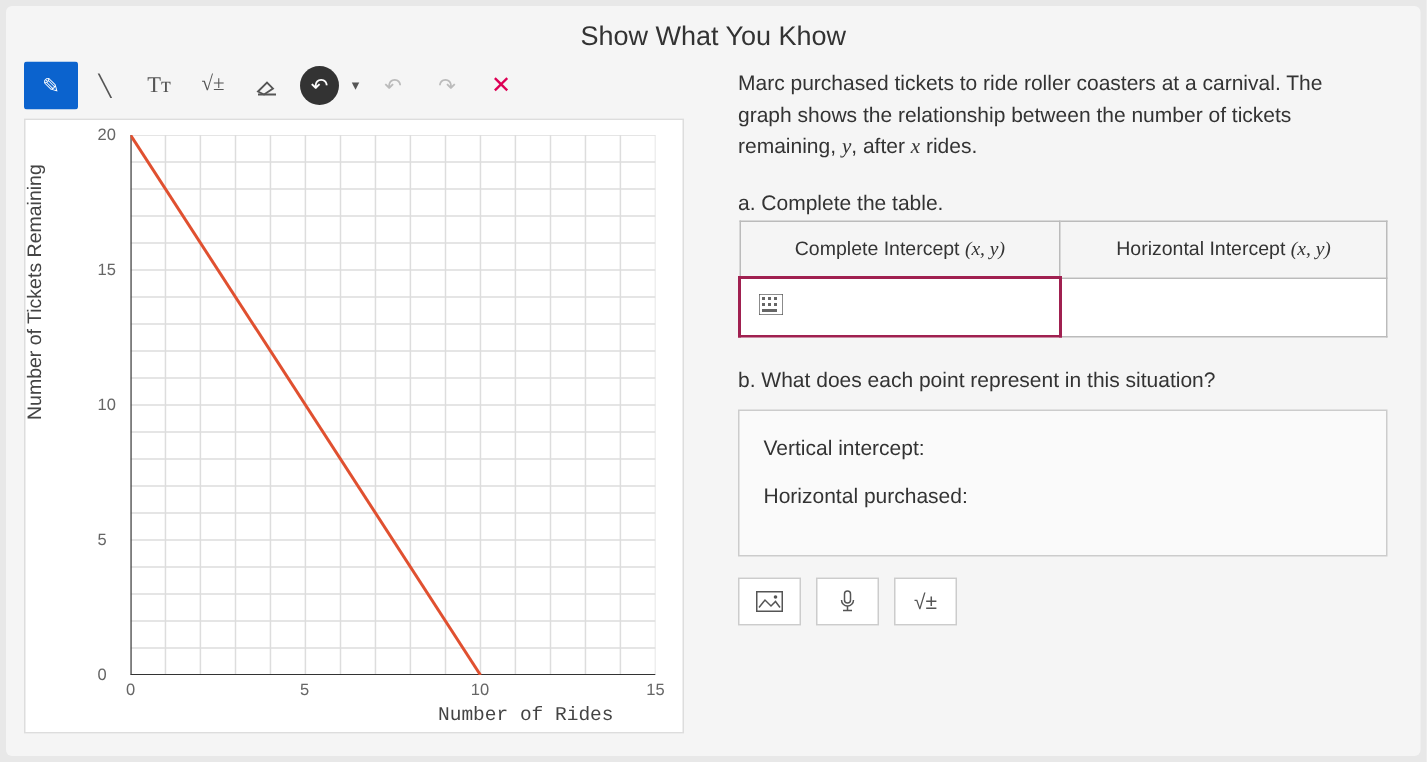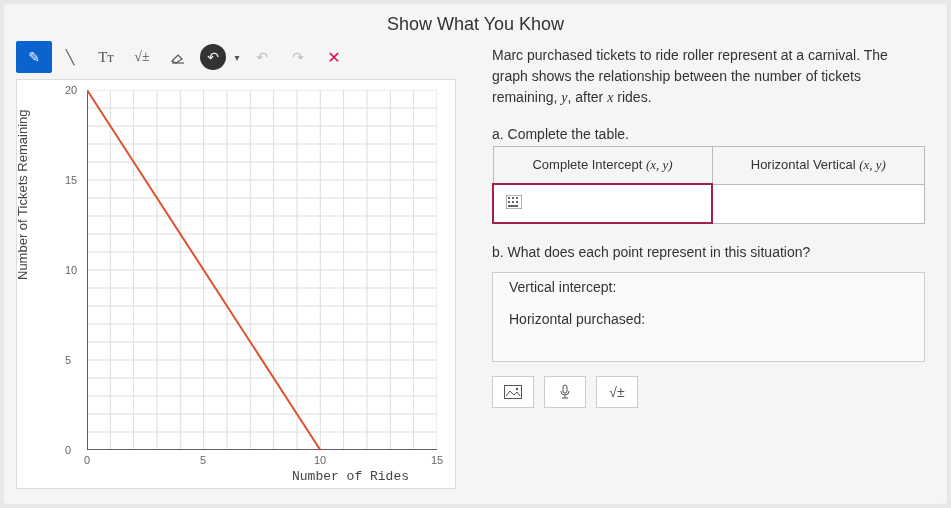--- a/index.html
+++ b/index.html
@@ -26,21 +26,21 @@
   .right { flex: 1; padding-top: 4px; padding-right: 10px; }
   .prompt { font-size: 14px; color: #333; line-height: 1.5; margin-bottom: 18px; }
   .prompt i { font-style: italic; font-family: serif; }
   .qa { font-size: 14px; color: #333; margin-bottom: 4px; }
   .tbl { border-collapse: collapse; width: 100%; margin-bottom: 20px; }
   .tbl td, .tbl th { border: 1px solid #bbb; padding: 10px 12px; font-size: 13px; font-weight: 400; text-align: center; color: #333; }
   .tbl .input-cell { height: 36px; background: #fff; text-align: left; border: 2px solid #a02050; position: relative; }
   .tbl .input-cell2 { height: 36px; background: #fff; }
   .keypad-icon { width: 16px; height: 14px; display: inline-block; }
   .qb { font-size: 14px; color: #333; margin-bottom: 12px; }
-  .answer-area { border: 1px solid #ccc; background: #fafafa; padding: 6px 16px; font-size: 14px; color: #333; min-height: 90px; }
+  .answer-area { border: 1px solid #ccc; background: #fafafa; padding: 16px 16px; font-size: 14px; color: #333; min-height: 90px; }
   .answer-area div { margin-bottom: 16px; }
   .bottom-row { display: flex; align-items: center; justify-content: space-between; margin-top: 14px; }
   .tool-row { display: flex; gap: 10px; }
   .tool-btn { width: 42px; height: 32px; border: 1px solid #ccc; background: #fff; display: flex; align-items: center; justify-content: center; cursor: pointer; color: #555; font-size: 14px; }
   .submit { background: #d96a8a; color: #fff; border: none; padding: 10px 22px; font-size: 14px; cursor: pointer; }
   .xy { font-family: serif; font-style: italic; }
 </style>
 </head>
 <body>
 
@@ -120,32 +120,32 @@
         <div class="tick-y" style="top:370px">0</div>
         <div class="tick-x" style="left:70px">0</div>
         <div class="tick-x" style="left:186px">5</div>
         <div class="tick-x" style="left:303px">10</div>
         <div class="tick-x" style="left:420px">15</div>
       </div>
     </div>
 
     <div class="right">
       <div class="prompt">
-        <span>Marc purchased tickets to ride roller represent at a carnival. The</span><br>
+        <span>Marc purchased tickets to ride roller coasters at a carnival. The</span><br>
         <span>graph shows the relationship between the number of tickets</span><br>
         <span>remaining, </span><i>y</i><span>, after </span><i>x</i><span> rides.</span>
       </div>
 
       <div class="qa">a. Complete the table.</div>
 
       <table class="tbl">
         <tbody>
             <tr>
           <th><span>Complete Intercept </span><span class="xy">(x, y)</span></th>
-          <th><span>Horizontal Vertical </span><span class="xy">(x, y)</span></th>
+          <th><span>Horizontal Intercept </span><span class="xy">(x, y)</span></th>
         </tr>
         <tr>
           <td class="input-cell">
             <svg class="keypad-icon" viewBox="0 0 16 14">
                   <rect x="0" y="0" width="16" height="14" rx="1" fill="none" stroke="#666"></rect>
                   <rect x="2" y="2" width="2" height="2" fill="#666"></rect>
                   <rect x="6" y="2" width="2" height="2" fill="#666"></rect>
                   <rect x="10" y="2" width="2" height="2" fill="#666"></rect>
                   <rect x="2" y="6" width="2" height="2" fill="#666"></rect>
                   <rect x="6" y="6" width="2" height="2" fill="#666"></rect>

